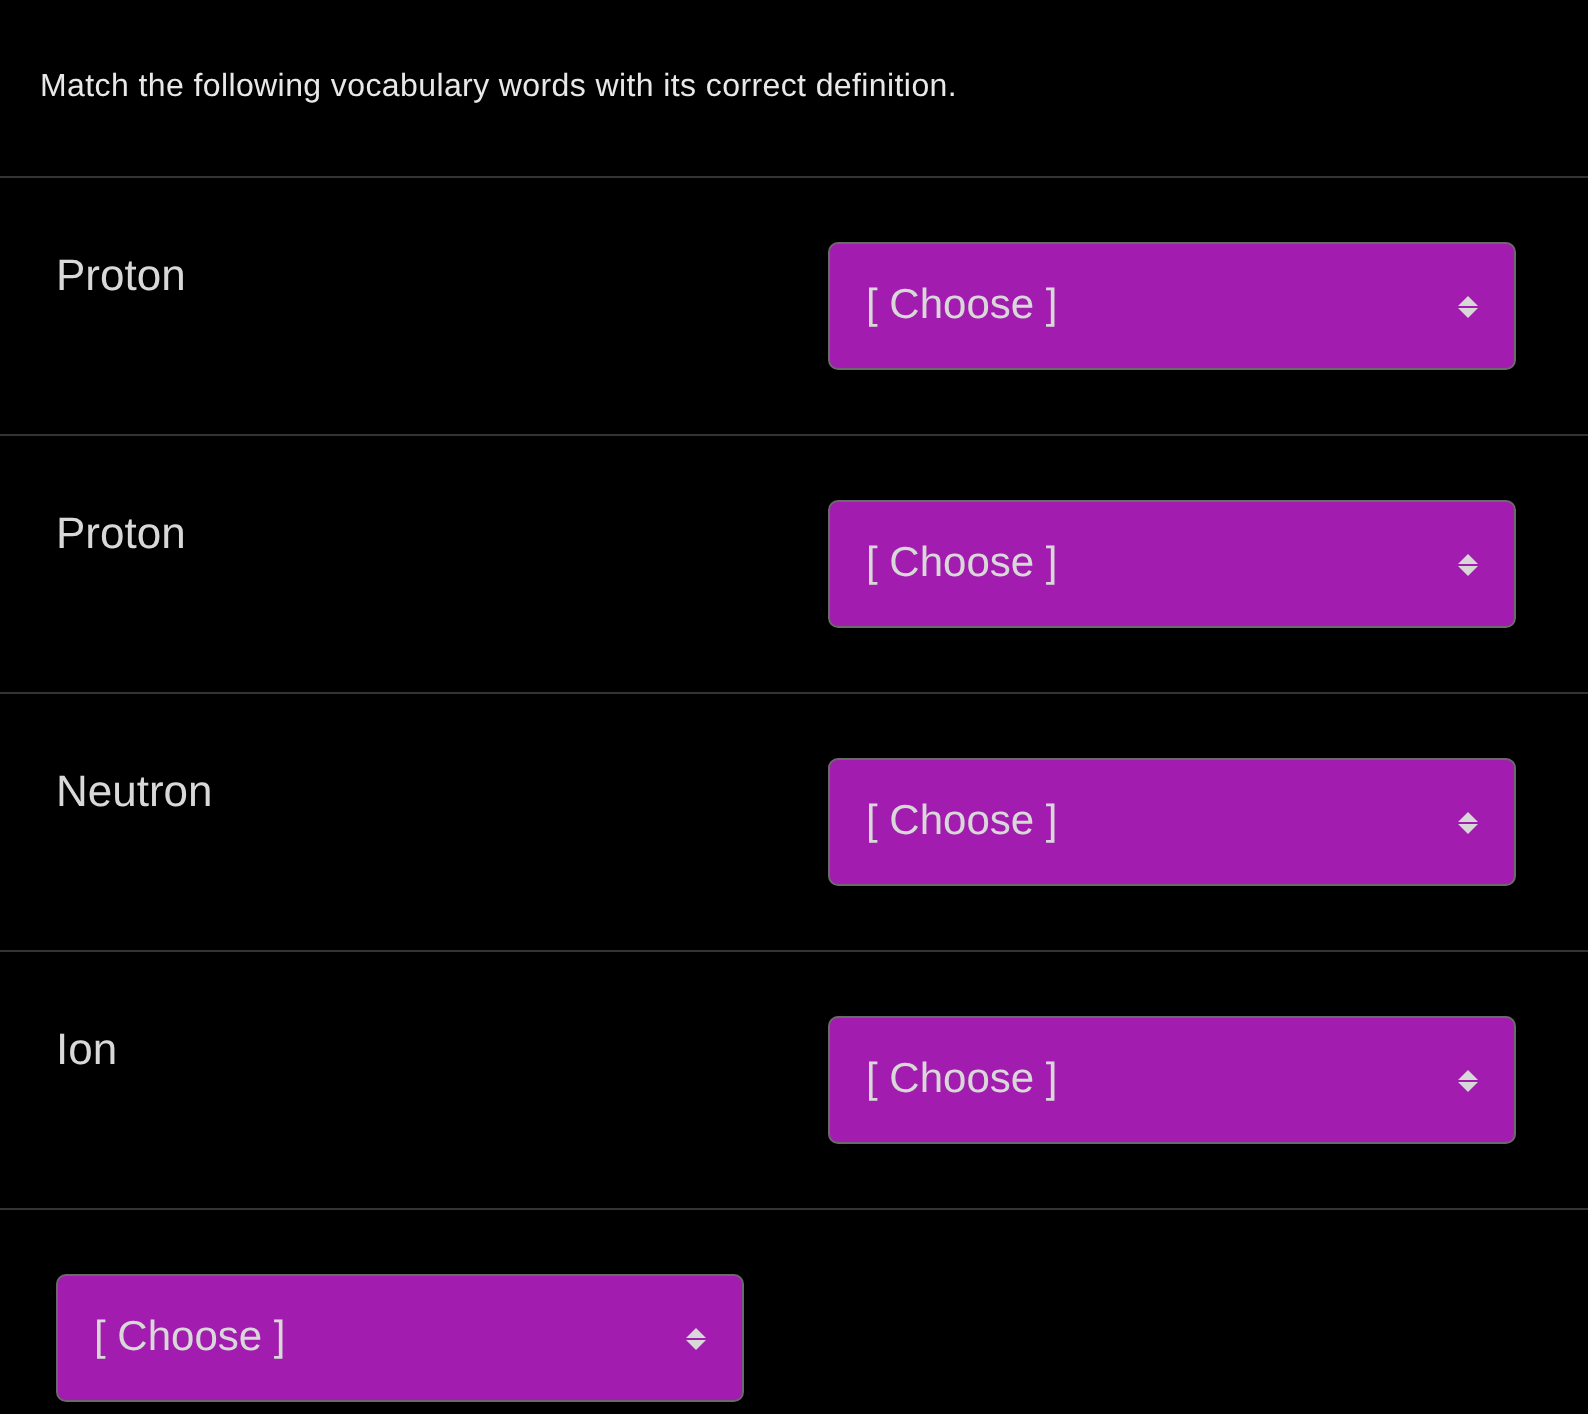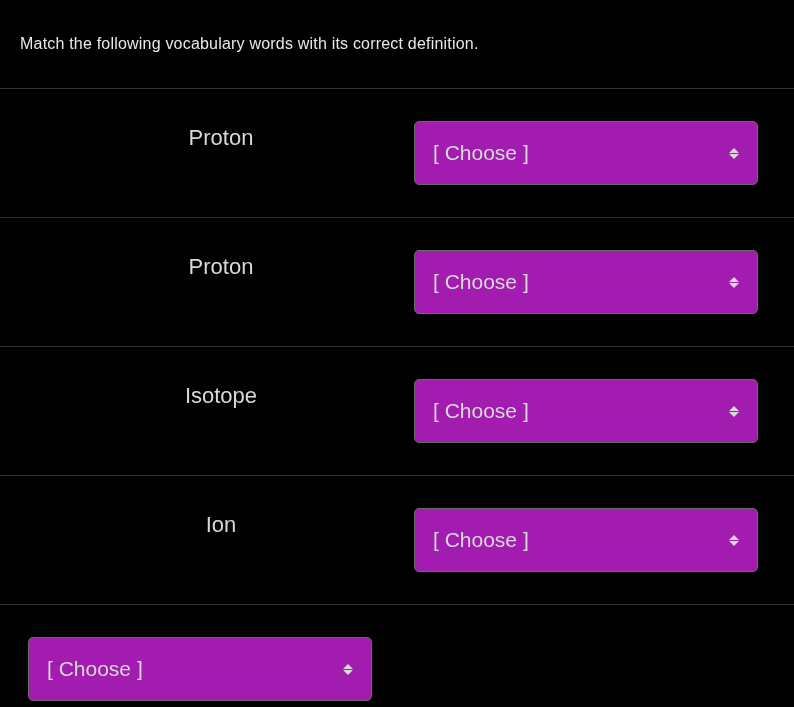--- a/index.html
+++ b/index.html
@@ -25,21 +25,20 @@
     .divider {
       border: none;
       border-top: 1px solid #333333;
       margin: 0;
     }
     .match-row {
       display: flex;
       align-items: center;
       padding: 32px 0 32px 28px;
       border-bottom: 1px solid #333333;
-      text-align: center;
     }
     .term-label {
       width: 386px;
       font-size: 22px;
       color: #d8d8d8;
       padding-top: 0;
       align-self: flex-start;
       padding-top: 4px;
     }
     .dropdown {
@@ -106,21 +105,21 @@
   <div class="dropdown">
     <span class="dropdown-text">[ Choose ]</span>
     <span class="dropdown-icon">
       <span class="chevron-up"></span>
       <span class="chevron-down"></span>
     </span>
   </div>
 </div>
 
 <div class="match-row">
-  <div class="term-label">Isotope</div>
+  <div class="term-label">Neutron</div>
   <div class="dropdown">
     <span class="dropdown-text">[ Choose ]</span>
     <span class="dropdown-icon">
       <span class="chevron-up"></span>
       <span class="chevron-down"></span>
     </span>
   </div>
 </div>
 
 <div class="match-row">

